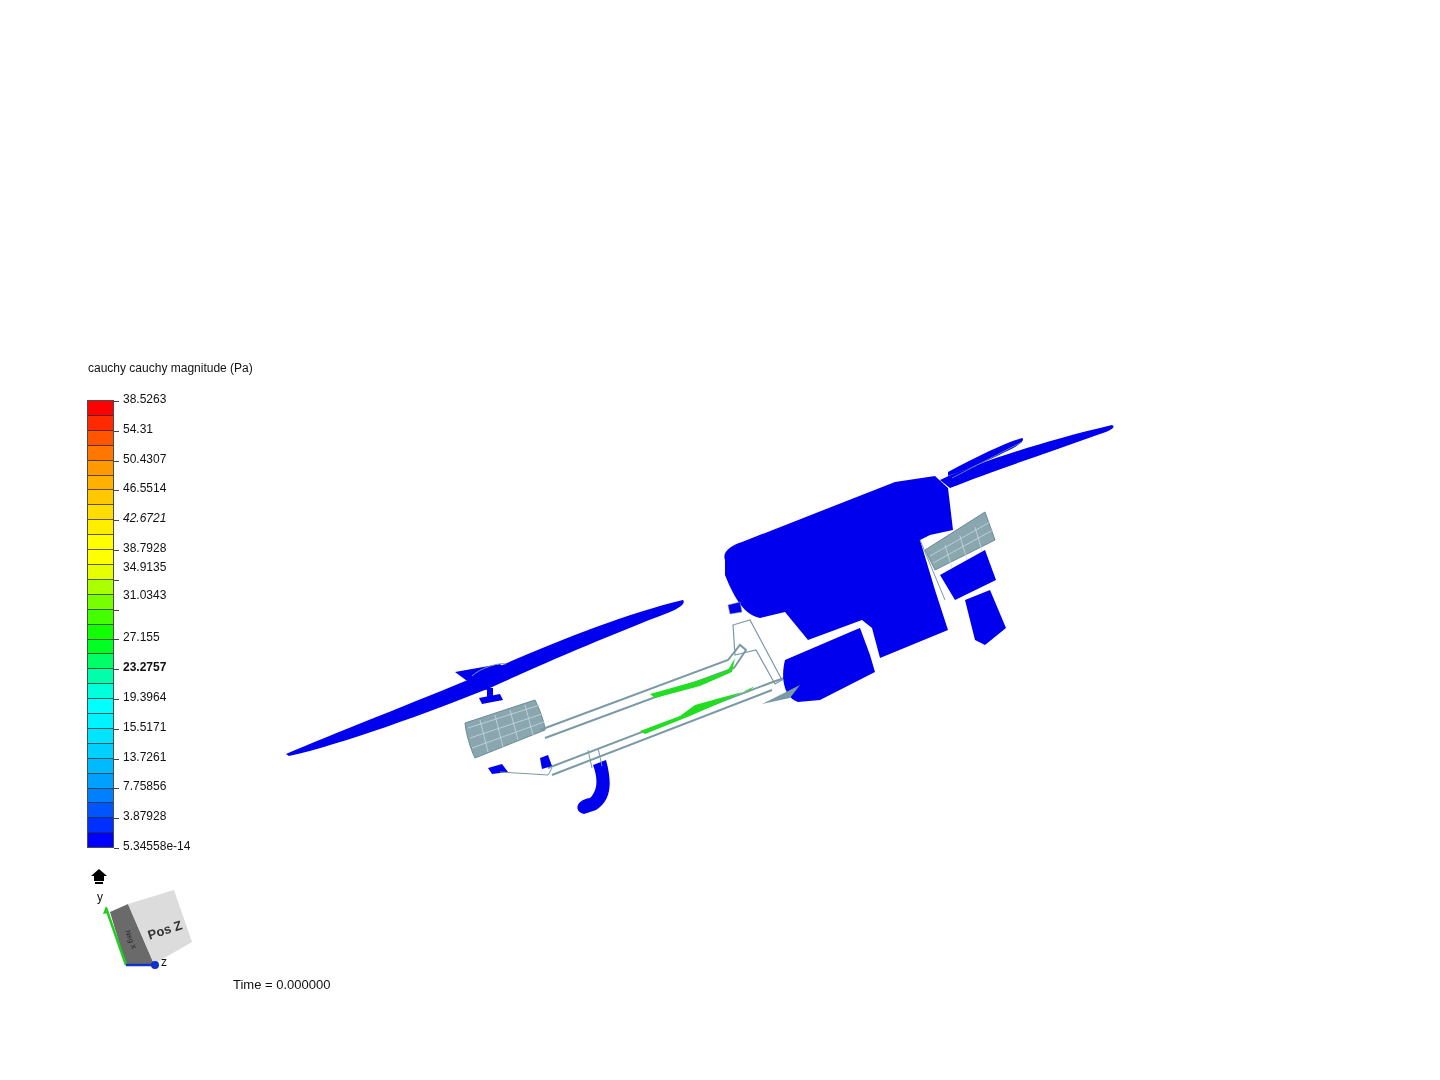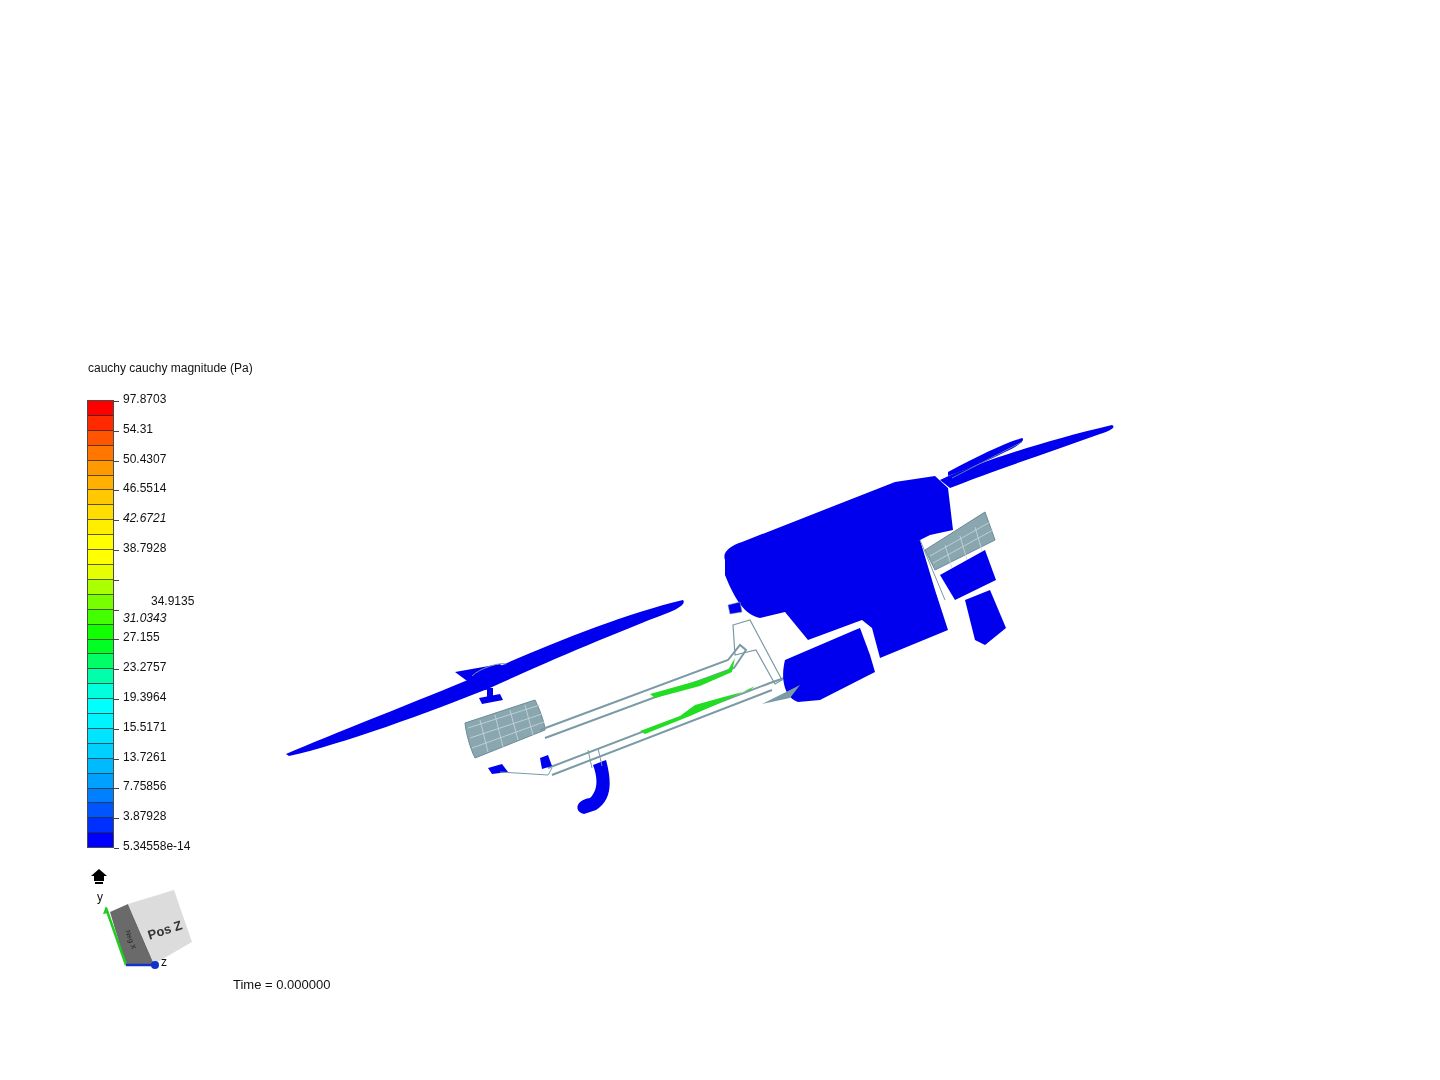--- a/index.html
+++ b/index.html
@@ -96,39 +96,39 @@
     <div class="legend-seg" style="background: rgb(0, 208, 255);"></div>
     <div class="legend-seg" style="background: rgb(0, 186, 255);"></div>
     <div class="legend-seg" style="background: rgb(0, 160, 255);"></div>
     <div class="legend-seg" style="background: rgb(0, 128, 255);"></div>
     <div class="legend-seg" style="background: rgb(0, 85, 255);"></div>
     <div class="legend-seg" style="background: rgb(0, 48, 255);"></div>
     <div class="legend-seg" style="background: rgb(0, 0, 255);"></div>
   </div>
 <div id="legend-labels">
     <div class="legend-tick" style="top: 401px;"></div>
-    <div class="legend-label" style="top: 392px;">97.8703</div>
+    <div class="legend-label" style="top: 392px;">38.5263</div>
     <div class="legend-tick" style="top: 430.8px;"></div>
     <div class="legend-label" style="top: 421.8px;">54.31</div>
     <div class="legend-tick" style="top: 460.6px;"></div>
     <div class="legend-label" style="top: 451.6px; text-align: center;">50.4307</div>
     <div class="legend-tick" style="top: 490.4px;"></div>
     <div class="legend-label" style="top: 481.4px;">46.5514</div>
     <div class="legend-tick" style="top: 520.2px;"></div>
     <div class="legend-label" style="top: 511.2px; font-style: italic;">42.6721</div>
     <div class="legend-tick" style="top: 550px;"></div>
     <div class="legend-label" style="top: 541px;">38.7928</div>
     <div class="legend-tick" style="top: 579.8px;"></div>
-    <div class="legend-label" style="top: 594px; margin-left: 28px;">34.9135</div>
+    <div class="legend-label" style="top: 560px;">34.9135</div>
     <div class="legend-tick" style="top: 609.6px;"></div>
-    <div class="legend-label" style="top: 611px; font-style: italic;">31.0343</div>
+    <div class="legend-label" style="top: 588px;">31.0343</div>
     <div class="legend-tick" style="top: 639.4px;"></div>
     <div class="legend-label" style="top: 630.4px;">27.155</div>
     <div class="legend-tick" style="top: 669.2px;"></div>
-    <div class="legend-label" style="top: 660.2px;">23.2757</div>
+    <div class="legend-label" style="top: 660.2px; font-weight: bold;">23.2757</div>
     <div class="legend-tick" style="top: 699px;"></div>
     <div class="legend-label" style="top: 690px;">19.3964</div>
     <div class="legend-tick" style="top: 728.8px;"></div>
     <div class="legend-label" style="top: 719.8px;">15.5171</div>
     <div class="legend-tick" style="top: 758.6px;"></div>
     <div class="legend-label" style="top: 749.6px;">13.7261</div>
     <div class="legend-tick" style="top: 788.4px;"></div>
     <div class="legend-label" style="top: 779.4px;">7.75856</div>
     <div class="legend-tick" style="top: 818.2px;"></div>
     <div class="legend-label" style="top: 809.2px;">3.87928</div>

